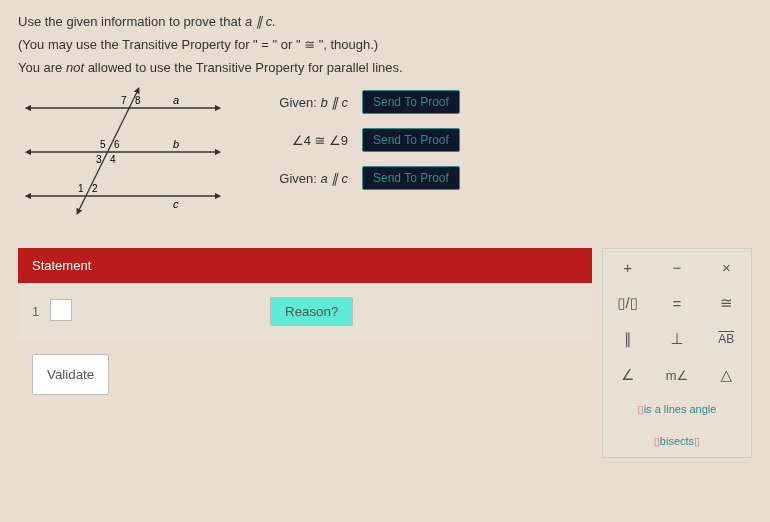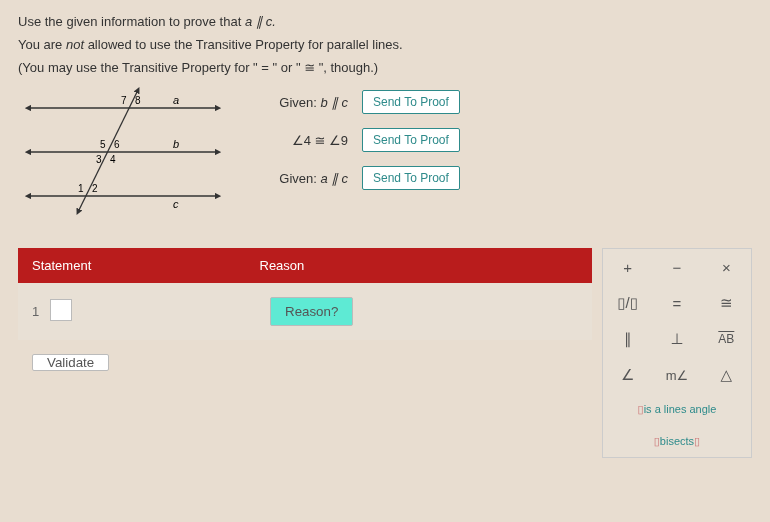--- a/index.html
+++ b/index.html
@@ -5,49 +5,49 @@
   * { box-sizing: border-box; margin: 0; padding: 0; }
   body { font-family: Arial, sans-serif; background: #e8ddd0; width: 770px; height: 522px; overflow: hidden; font-size: 13px; color: #333; }
   .page { padding: 12px 18px; }
   .instructions { line-height: 1.6; }
   .instructions p { margin-bottom: 2px; }
   .middle { display: flex; gap: 30px; margin-bottom: 28px; }
   .diagram { width: 210px; height: 140px; position: relative; }
   .givens { display: flex; flex-direction: column; gap: 14px; padding-top: 10px; }
   .given-row { display: flex; align-items: center; gap: 14px; }
   .given-text { min-width: 90px; text-align: right; }
-  .send-btn { border: 1px solid #2e8b8b; background: #ffffff; color: #2e8b8b; padding: 4px 10px; font-size: 12px; cursor: pointer; border-radius: 2px; }
+  .send-btn { border: 1px solid #2e8b8b; background: #0f172a; color: #2e8b8b; padding: 4px 10px; font-size: 12px; cursor: pointer; border-radius: 2px; }
   .lower { display: flex; gap: 10px; }
   .proof-area { flex: 1; }
   .proof-header { display: flex; background: #b91c1c; color: #fff; padding: 10px 14px; }
   .proof-header .stmt { flex: 1; }
   .proof-header .rsn { flex: 1.4; }
   .proof-row { display: flex; align-items: center; background: #e8e0d5; padding: 14px; }
   .proof-row .num { width: 18px; color: #666; }
   .proof-row .stmt-cell { flex: 1; }
   .proof-row .rsn-cell { flex: 1.4; }
   .input-box { width: 22px; height: 22px; border: 1px solid #bbb; background: #fff; display: inline-block; }
   .reason-btn { border: 1px solid #bbb; background: #5eead4; padding: 6px 14px; cursor: pointer; border-radius: 2px; color: #555; }
   .validate-row { padding: 14px; }
-  .validate-btn { border: 1px solid #bbb; background: #fff; padding: 0 14px; cursor: pointer; border-radius: 2px; color: #555; }
+  .validate-btn { border: 1px solid #bbb; background: #fff; padding: 12px 14px; cursor: pointer; border-radius: 2px; color: #555; }
   .palette { width: 150px; background: #e8e0d5; border: 1px solid #ccc; display: grid; grid-template-columns: repeat(3,1fr); gap: 0; align-content: start; }
   .palette .pbtn { display: flex; align-items: center; justify-content: center; height: 36px; border: none; background: transparent; font-size: 15px; cursor: pointer; color: #555; }
   .palette .wide { grid-column: 1 / span 3; font-size: 11px; height: 32px; color: #2e8b8b; }
   .palette .wide .sq { color: #c77; }
   i { font-style: italic; }
   .overline { text-decoration: overline; }
 </style>
 </head>
 <body>
 
 <div class="page">
   <div class="instructions">
     <p><span>Use the given information to prove that </span><i>a  ∥  c.</i></p>
+    <p>(You may use the Transitive Property for " = " or " ≅ ", though.)</p>
     <p><span>You are </span><i>not</i><span> allowed to use the Transitive Property for parallel lines.</span></p>
-    <p>(You may use the Transitive Property for " = " or " ≅ ", though.)</p>
   </div>
 
   <div class="middle">
     <div class="diagram">
       <svg width="210" height="140" viewBox="0 0 210 140">
         <defs>
           <marker id="arr" viewBox="0 0 10 10" refX="5" refY="5" markerWidth="5" markerHeight="5" orient="auto-start-reverse">
             <path d="M 0 0 L 10 5 L 0 10 z" fill="#333"></path>
           </marker>
         </defs>
@@ -82,21 +82,20 @@
         <span class="given-text"><span>Given:</span> <i>a ∥ c</i></span>
         <button class="send-btn">Send To Proof</button>
       </div>
     </div>
   </div>
 
   <div class="lower">
     <div class="proof-area">
       <div class="proof-header">
         <div class="stmt">Statement</div>
-        <div class="rsn">Reason</div>
       </div>
       <div class="proof-row">
         <div class="num">1</div>
         <div class="stmt-cell"><span class="input-box"></span></div>
         <div class="rsn-cell"><button class="reason-btn">Reason?</button></div>
       </div>
       <div class="validate-row">
         <button class="validate-btn">Validate</button>
       </div>
     </div>

